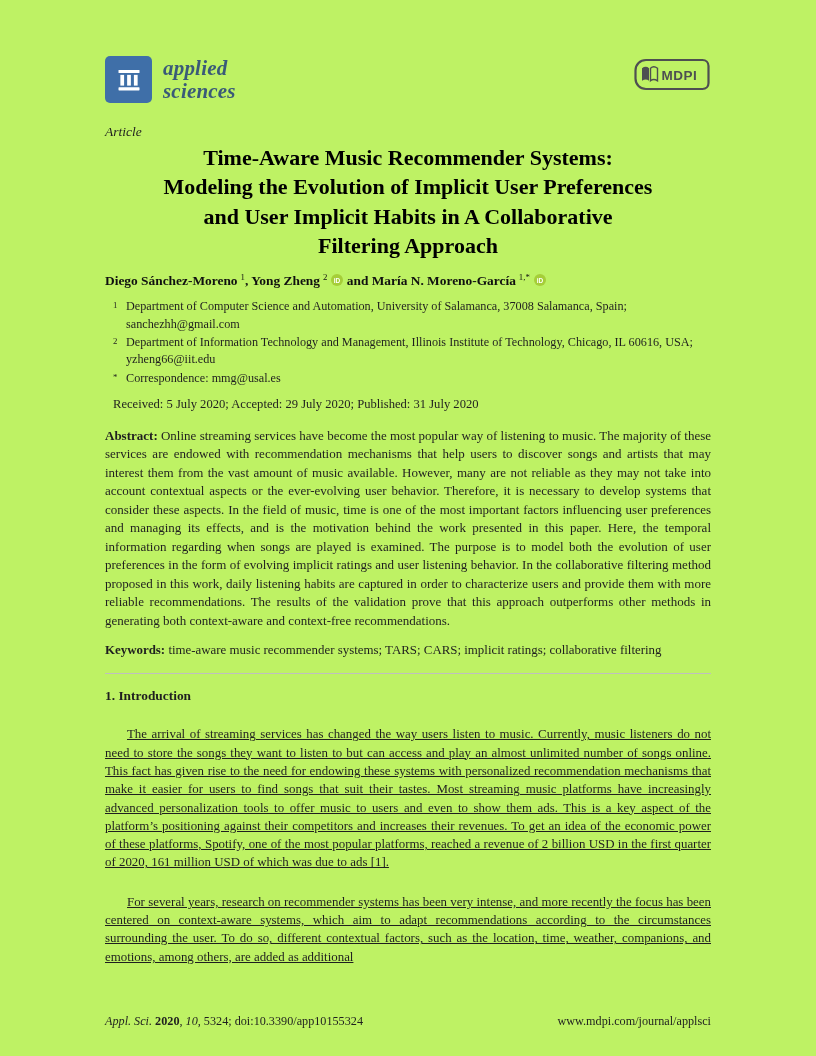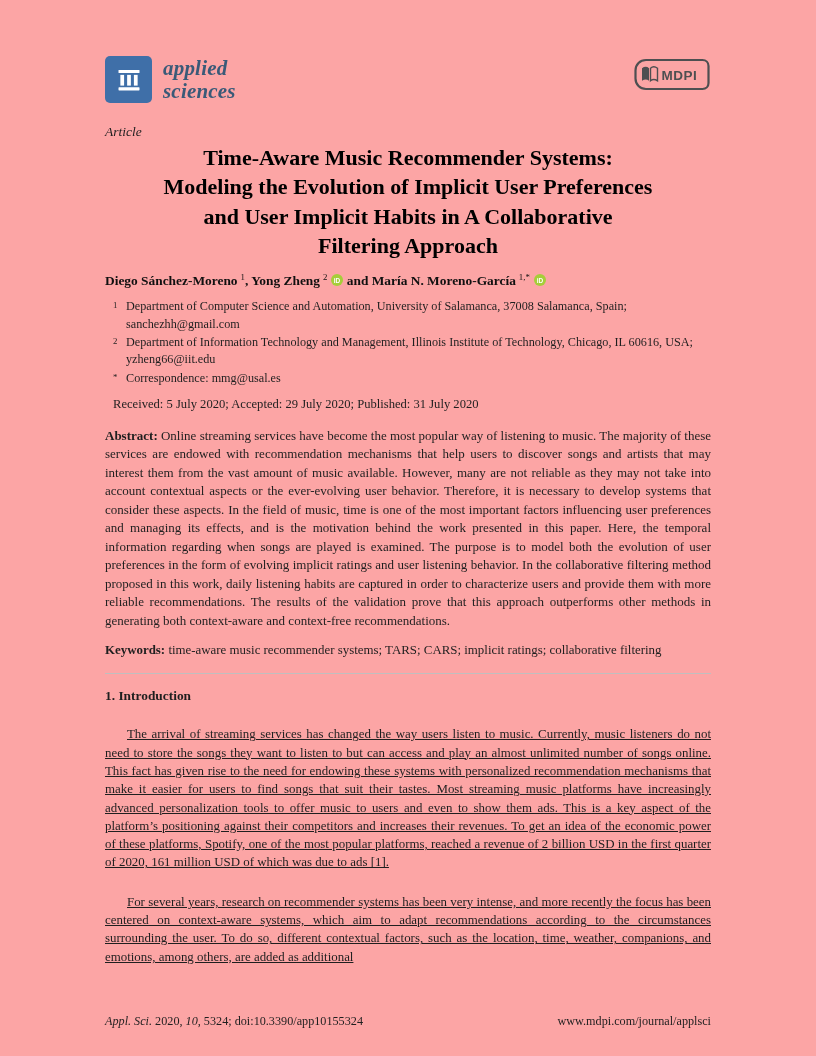--- a/index.html
+++ b/index.html
@@ -4,21 +4,21 @@
 <style>
   html, body { margin: 0; padding: 0; }
   body {
     width: 816px; height: 1056px; background: #ffffff;
     font-family: "Liberation Serif", "DejaVu Serif", serif;
     color: #1f1f1f;
   }
   .page {
     position: relative; width: 816px; height: 1056px;
     padding: 56px 105px 0 105px; box-sizing: border-box; overflow: hidden;
-    background: #fca5a5;
+    background: #bef264;
   }
   
   .header { display: flex; justify-content: space-between; align-items: flex-start; height: 50px; }
   .logo-group { display: flex; align-items: center; gap: 11px; }
   .logo-square {
     width: 47px; height: 47px; border-radius: 5px;
     background: var(--logo_blue, #3f6fa8);
     display: flex; align-items: center; justify-content: center;
   }
   .journal-name {
@@ -43,21 +43,21 @@
   .front-rule { margin: 14px 0 0 0; border: 0; border-top: 1px solid var(--rule_gray, #bfbfbf); }
   
   .section-heading { margin: 14px 0 8px 0; font-size: 13.4px; font-weight: 700; }
   .body-para { margin: 21px 0 0 0; font-size: 12.9px; line-height: 1.42; text-align: justify; text-indent: 22px; text-decoration: underline; }
   
   .footer {
     position: absolute; left: 105px; right: 105px; bottom: 27px;
     display: flex; justify-content: space-between; font-size: 12.2px;
   }
   .it { font-style: italic; }
-  .bd { font-weight: 400; }
+  .bd { font-weight: 700; }
 </style>
 </head>
 <body>
 
 <div class="page">
 
   <div class="header">
     <div class="logo-group">
       <div class="logo-square">
         <svg width="28" height="28" viewBox="0 0 24 24">

